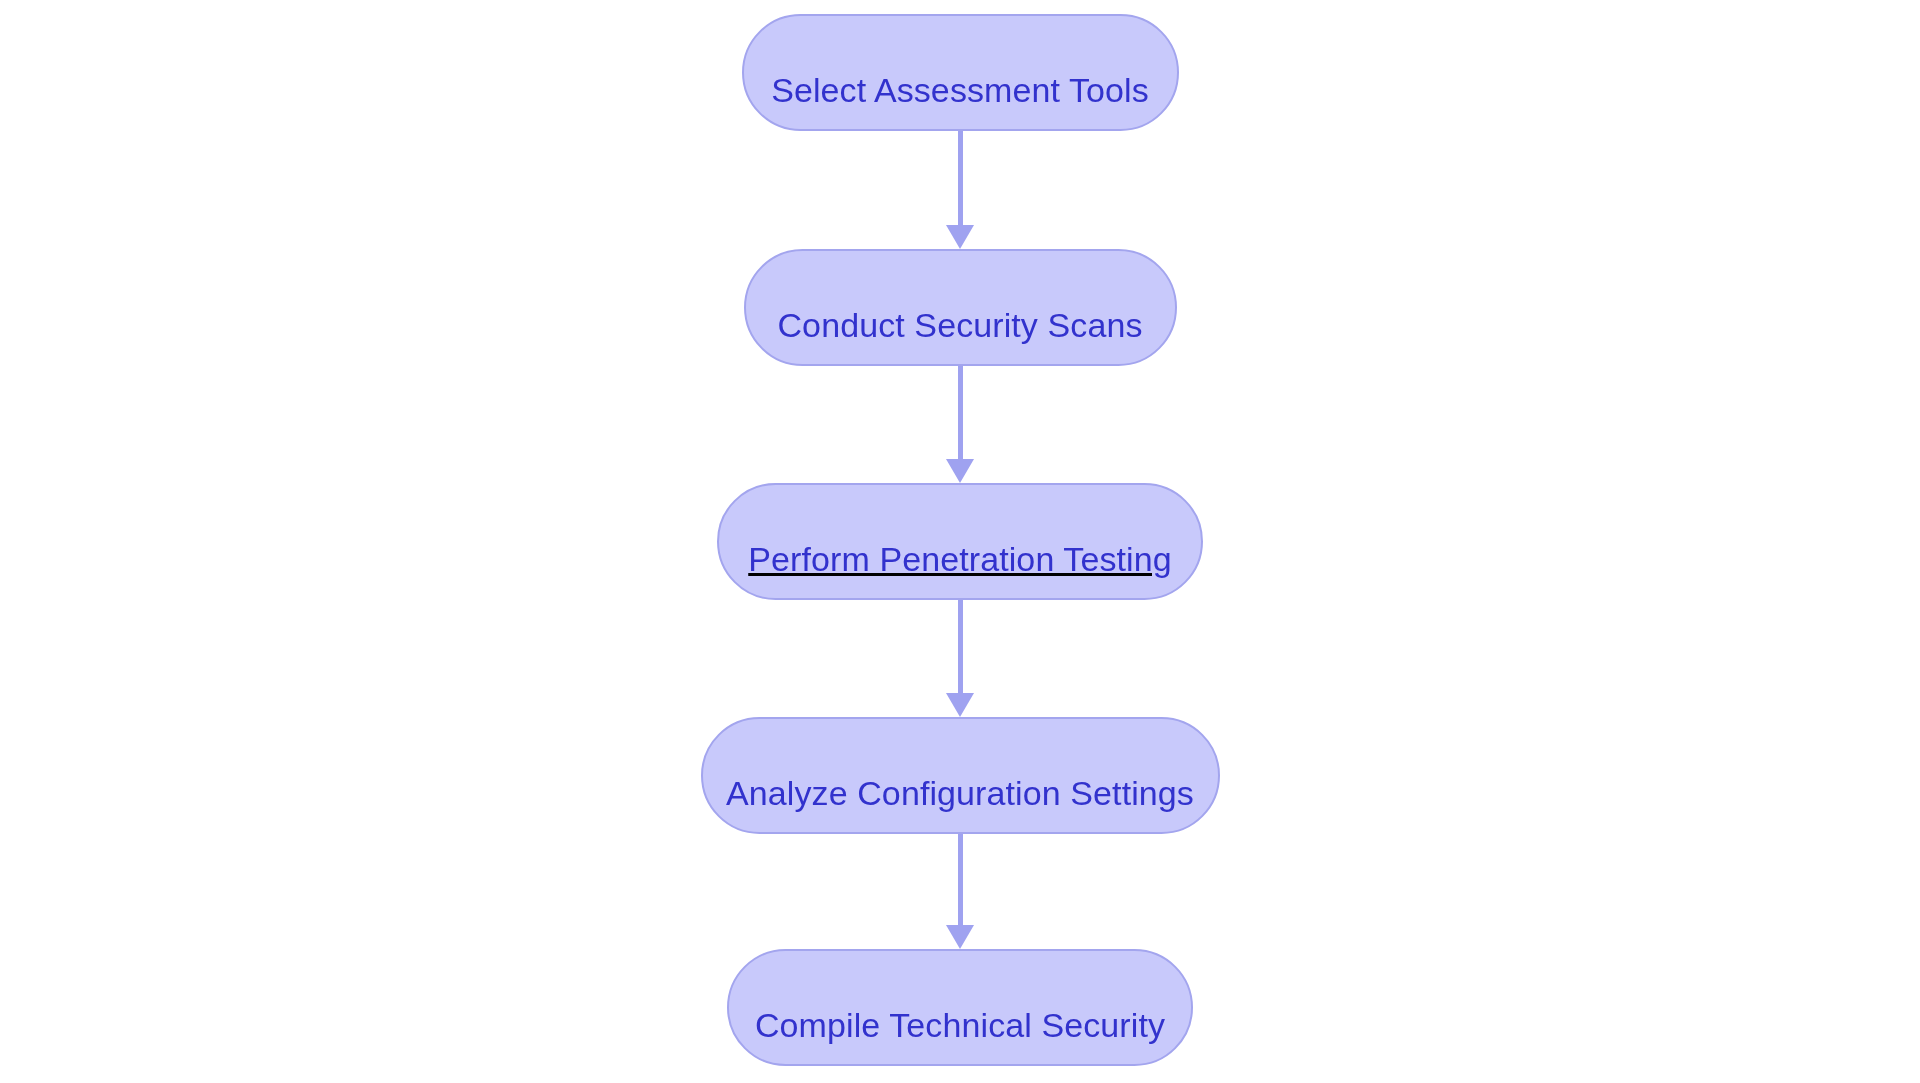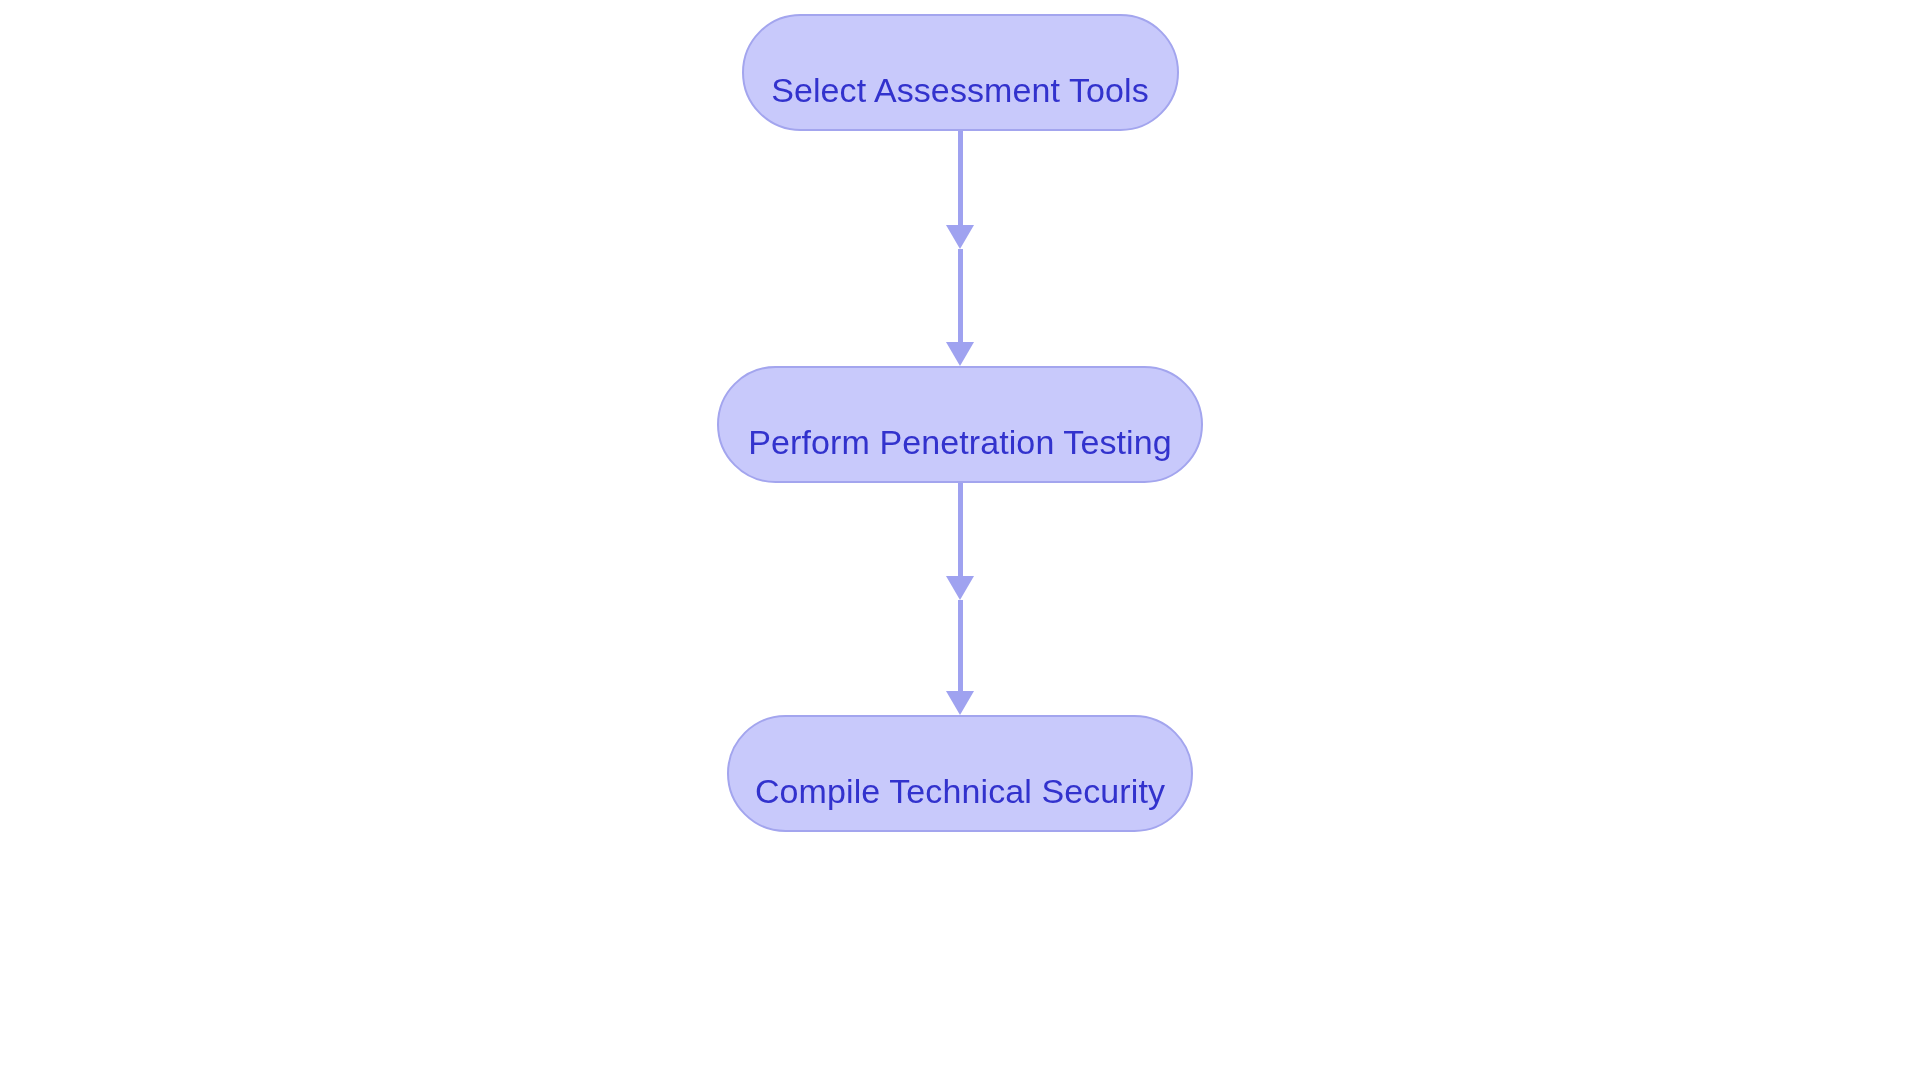--- a/index.html
+++ b/index.html
@@ -53,21 +53,21 @@
     line-height: 1;
     letter-spacing: 0.1px;
     white-space: nowrap;
     user-select: none;
     margin-top: 34px;
   }
 
   
   .node.w-0 { width: 437px; }
   .node.w-1 { width: 433px; }
-  .node.w-2 { width: 486px; }
+  .node.w-2 { width: 486px; text-decoration: underline; }
   .node.w-3 { width: 519px; }
   .node.w-4 { width: 466px; }
 
   
   .connector {
     position: relative;
     width: 30px;
     flex: 0 0 auto;
     display: flex;
     flex-direction: column;
@@ -108,35 +108,41 @@
 
     <div class="node w-0">
       <span class="node-label">Select Assessment Tools</span>
     </div>
 
     <div class="connector gap-0">
       <div class="connector-stem"></div>
       <div class="connector-head"></div>
     </div>
 
+    <div class="node w-1">
+      <span class="node-label">Conduct Security Scans</span>
+    </div>
 
     <div class="connector gap-1">
       <div class="connector-stem"></div>
       <div class="connector-head"></div>
     </div>
 
     <div class="node w-2">
       <span class="node-label">Perform Penetration Testing</span>
     </div>
 
     <div class="connector gap-2">
       <div class="connector-stem"></div>
       <div class="connector-head"></div>
     </div>
 
+    <div class="node w-3">
+      <span class="node-label">Analyze Configuration Settings</span>
+    </div>
 
     <div class="connector gap-3">
       <div class="connector-stem"></div>
       <div class="connector-head"></div>
     </div>
 
     <div class="node w-4">
       <span class="node-label">Compile Technical Security</span>
     </div>
 

